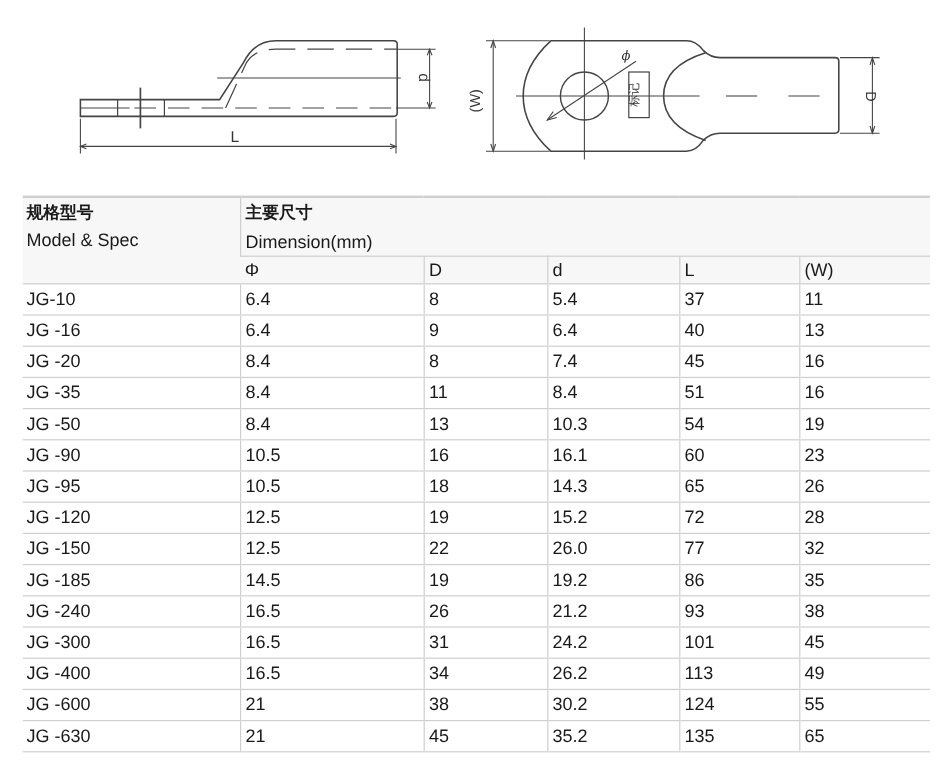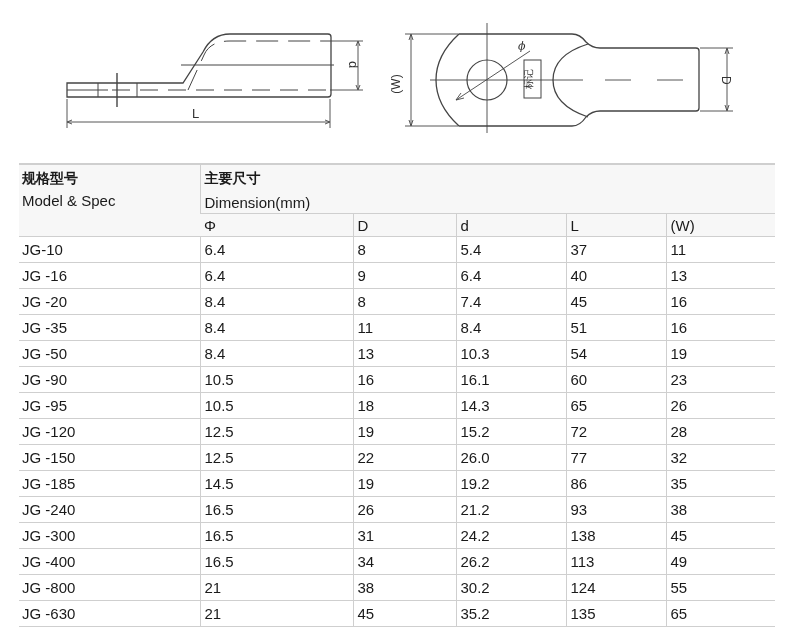--- a/index.html
+++ b/index.html
@@ -196,33 +196,33 @@
         <td>26</td>
         <td>21.2</td>
         <td>93</td>
         <td>38</td>
       </tr>
       <tr class="row">
         <td class="model-cell">JG -300</td>
         <td>16.5</td>
         <td>31</td>
         <td>24.2</td>
-        <td>138</td>
+        <td>101</td>
         <td>45</td>
       </tr>
       <tr class="row">
         <td class="model-cell">JG -400</td>
         <td>16.5</td>
         <td>34</td>
         <td>26.2</td>
         <td>113</td>
         <td>49</td>
       </tr>
       <tr class="row">
-        <td class="model-cell">JG -800</td>
+        <td class="model-cell">JG -600</td>
         <td>21</td>
         <td>38</td>
         <td>30.2</td>
         <td>124</td>
         <td>55</td>
       </tr>
       <tr class="row">
         <td class="model-cell">JG -630</td>
         <td>21</td>
         <td>45</td>

